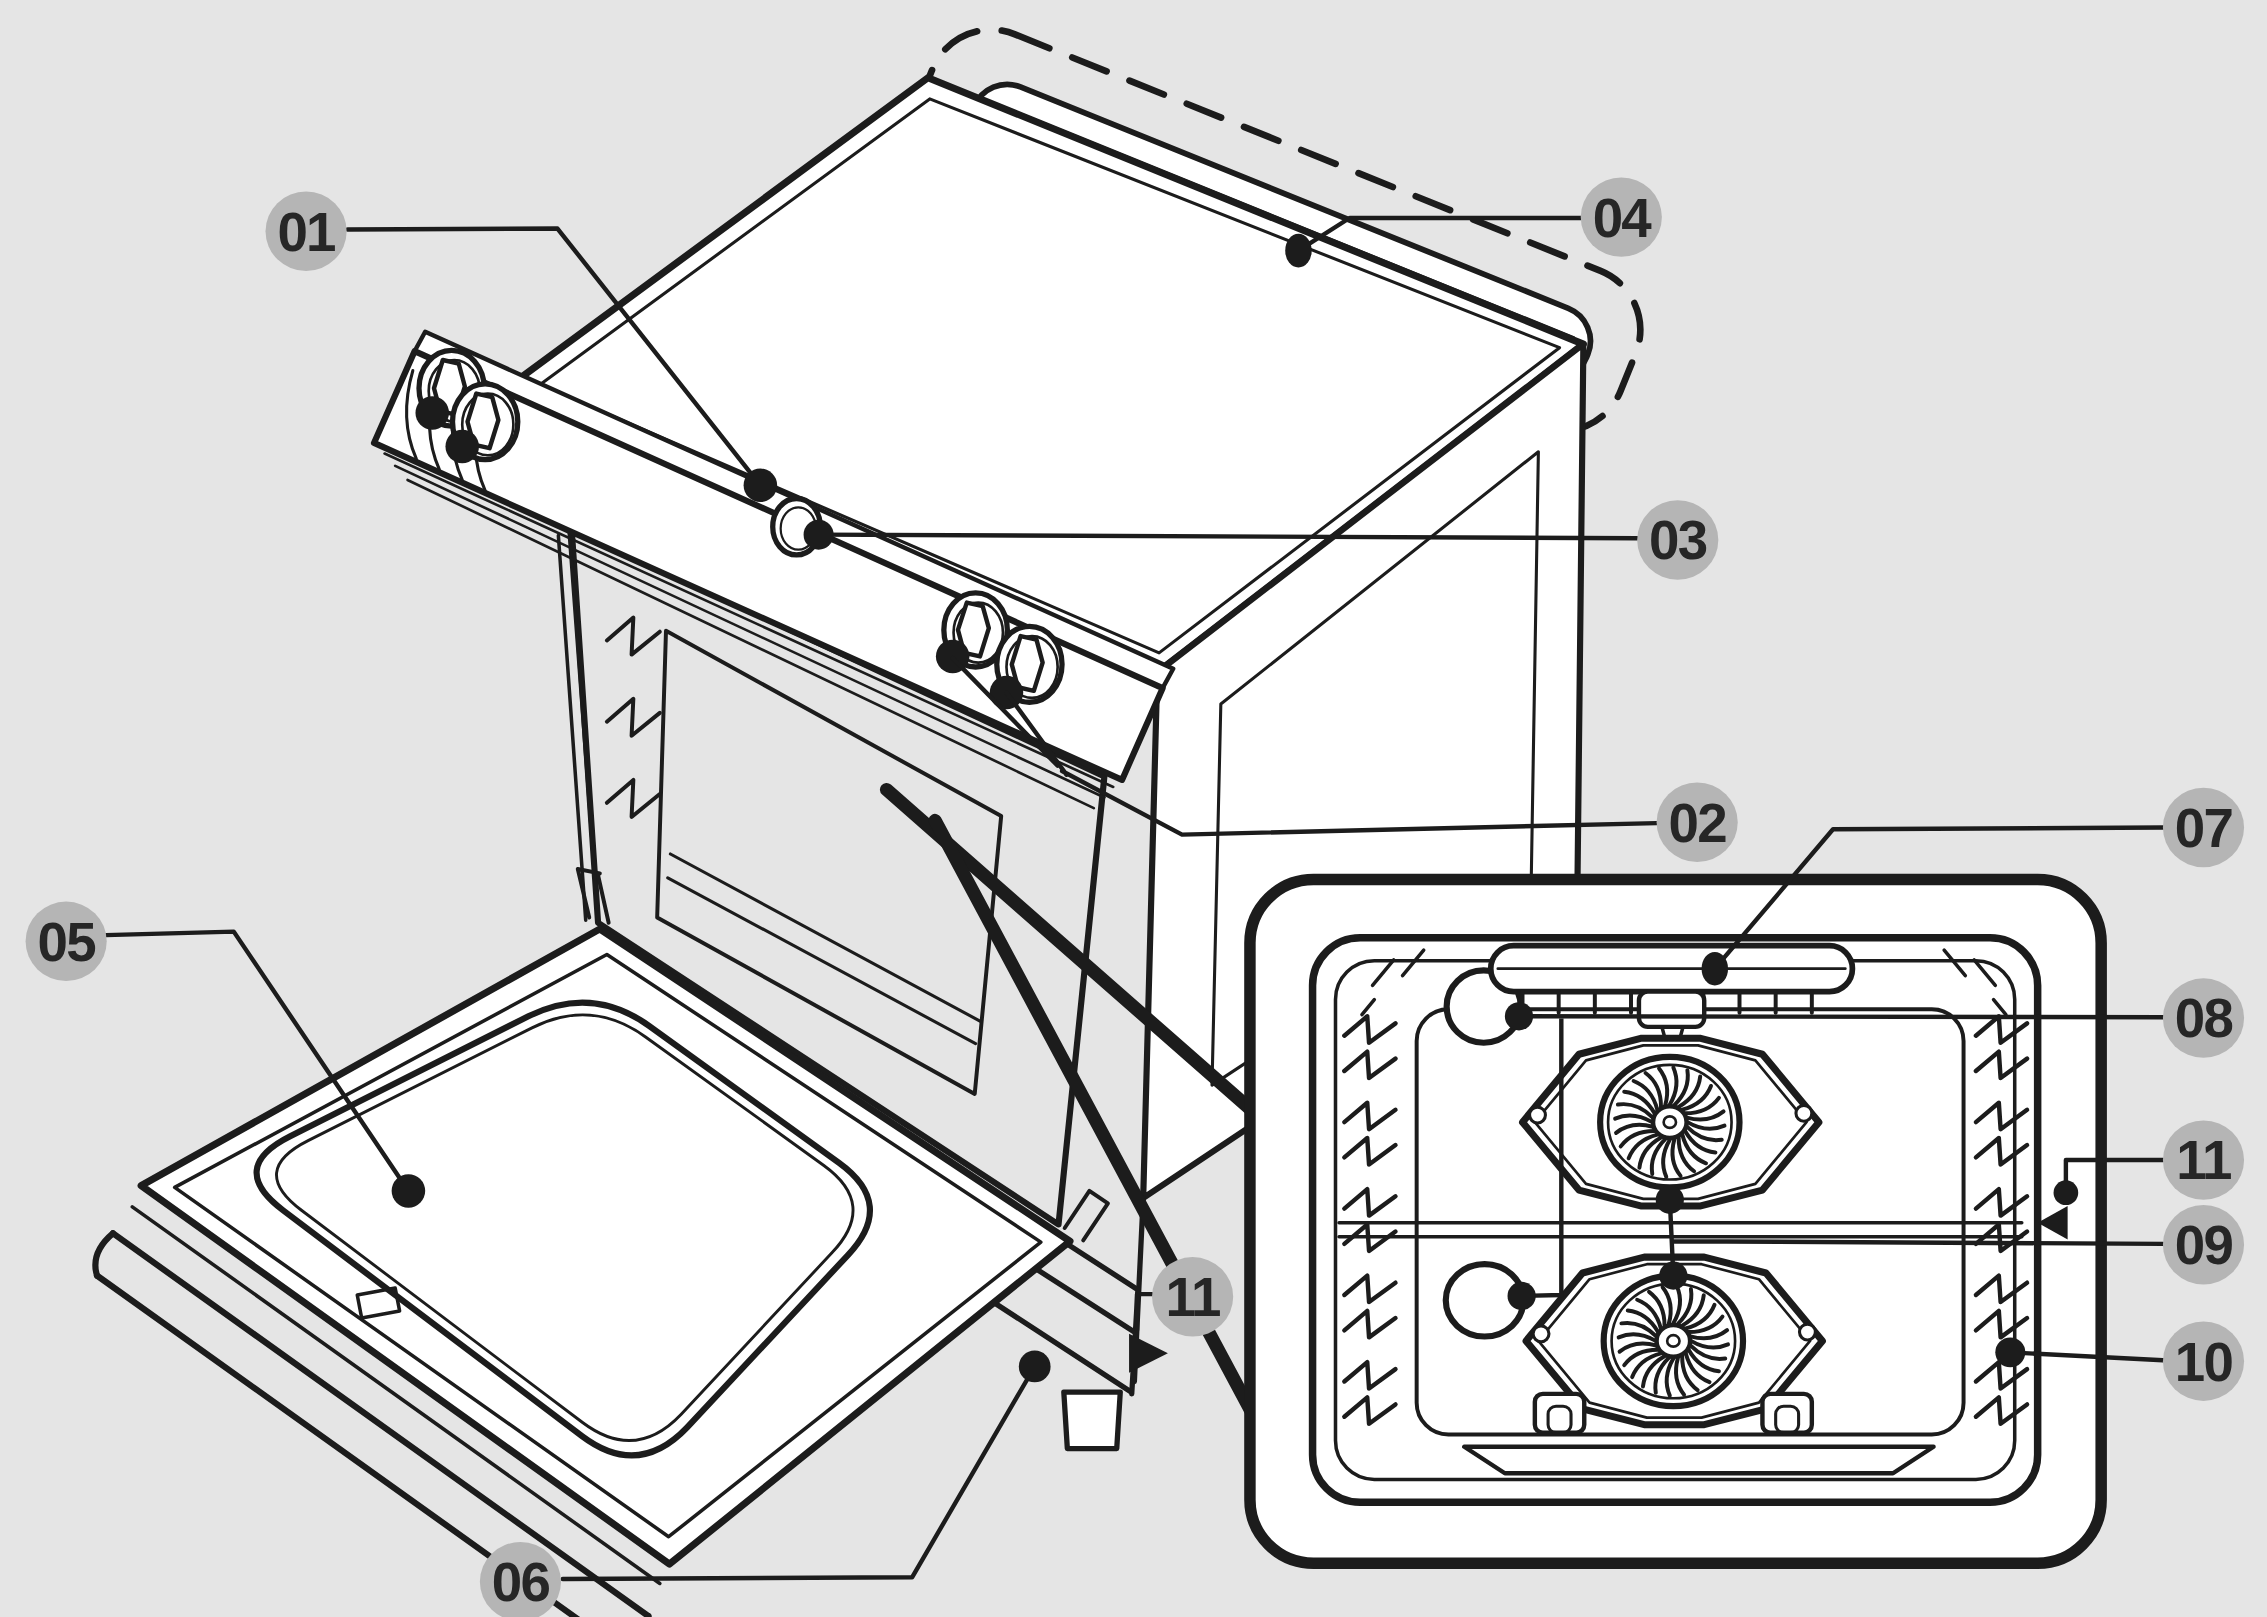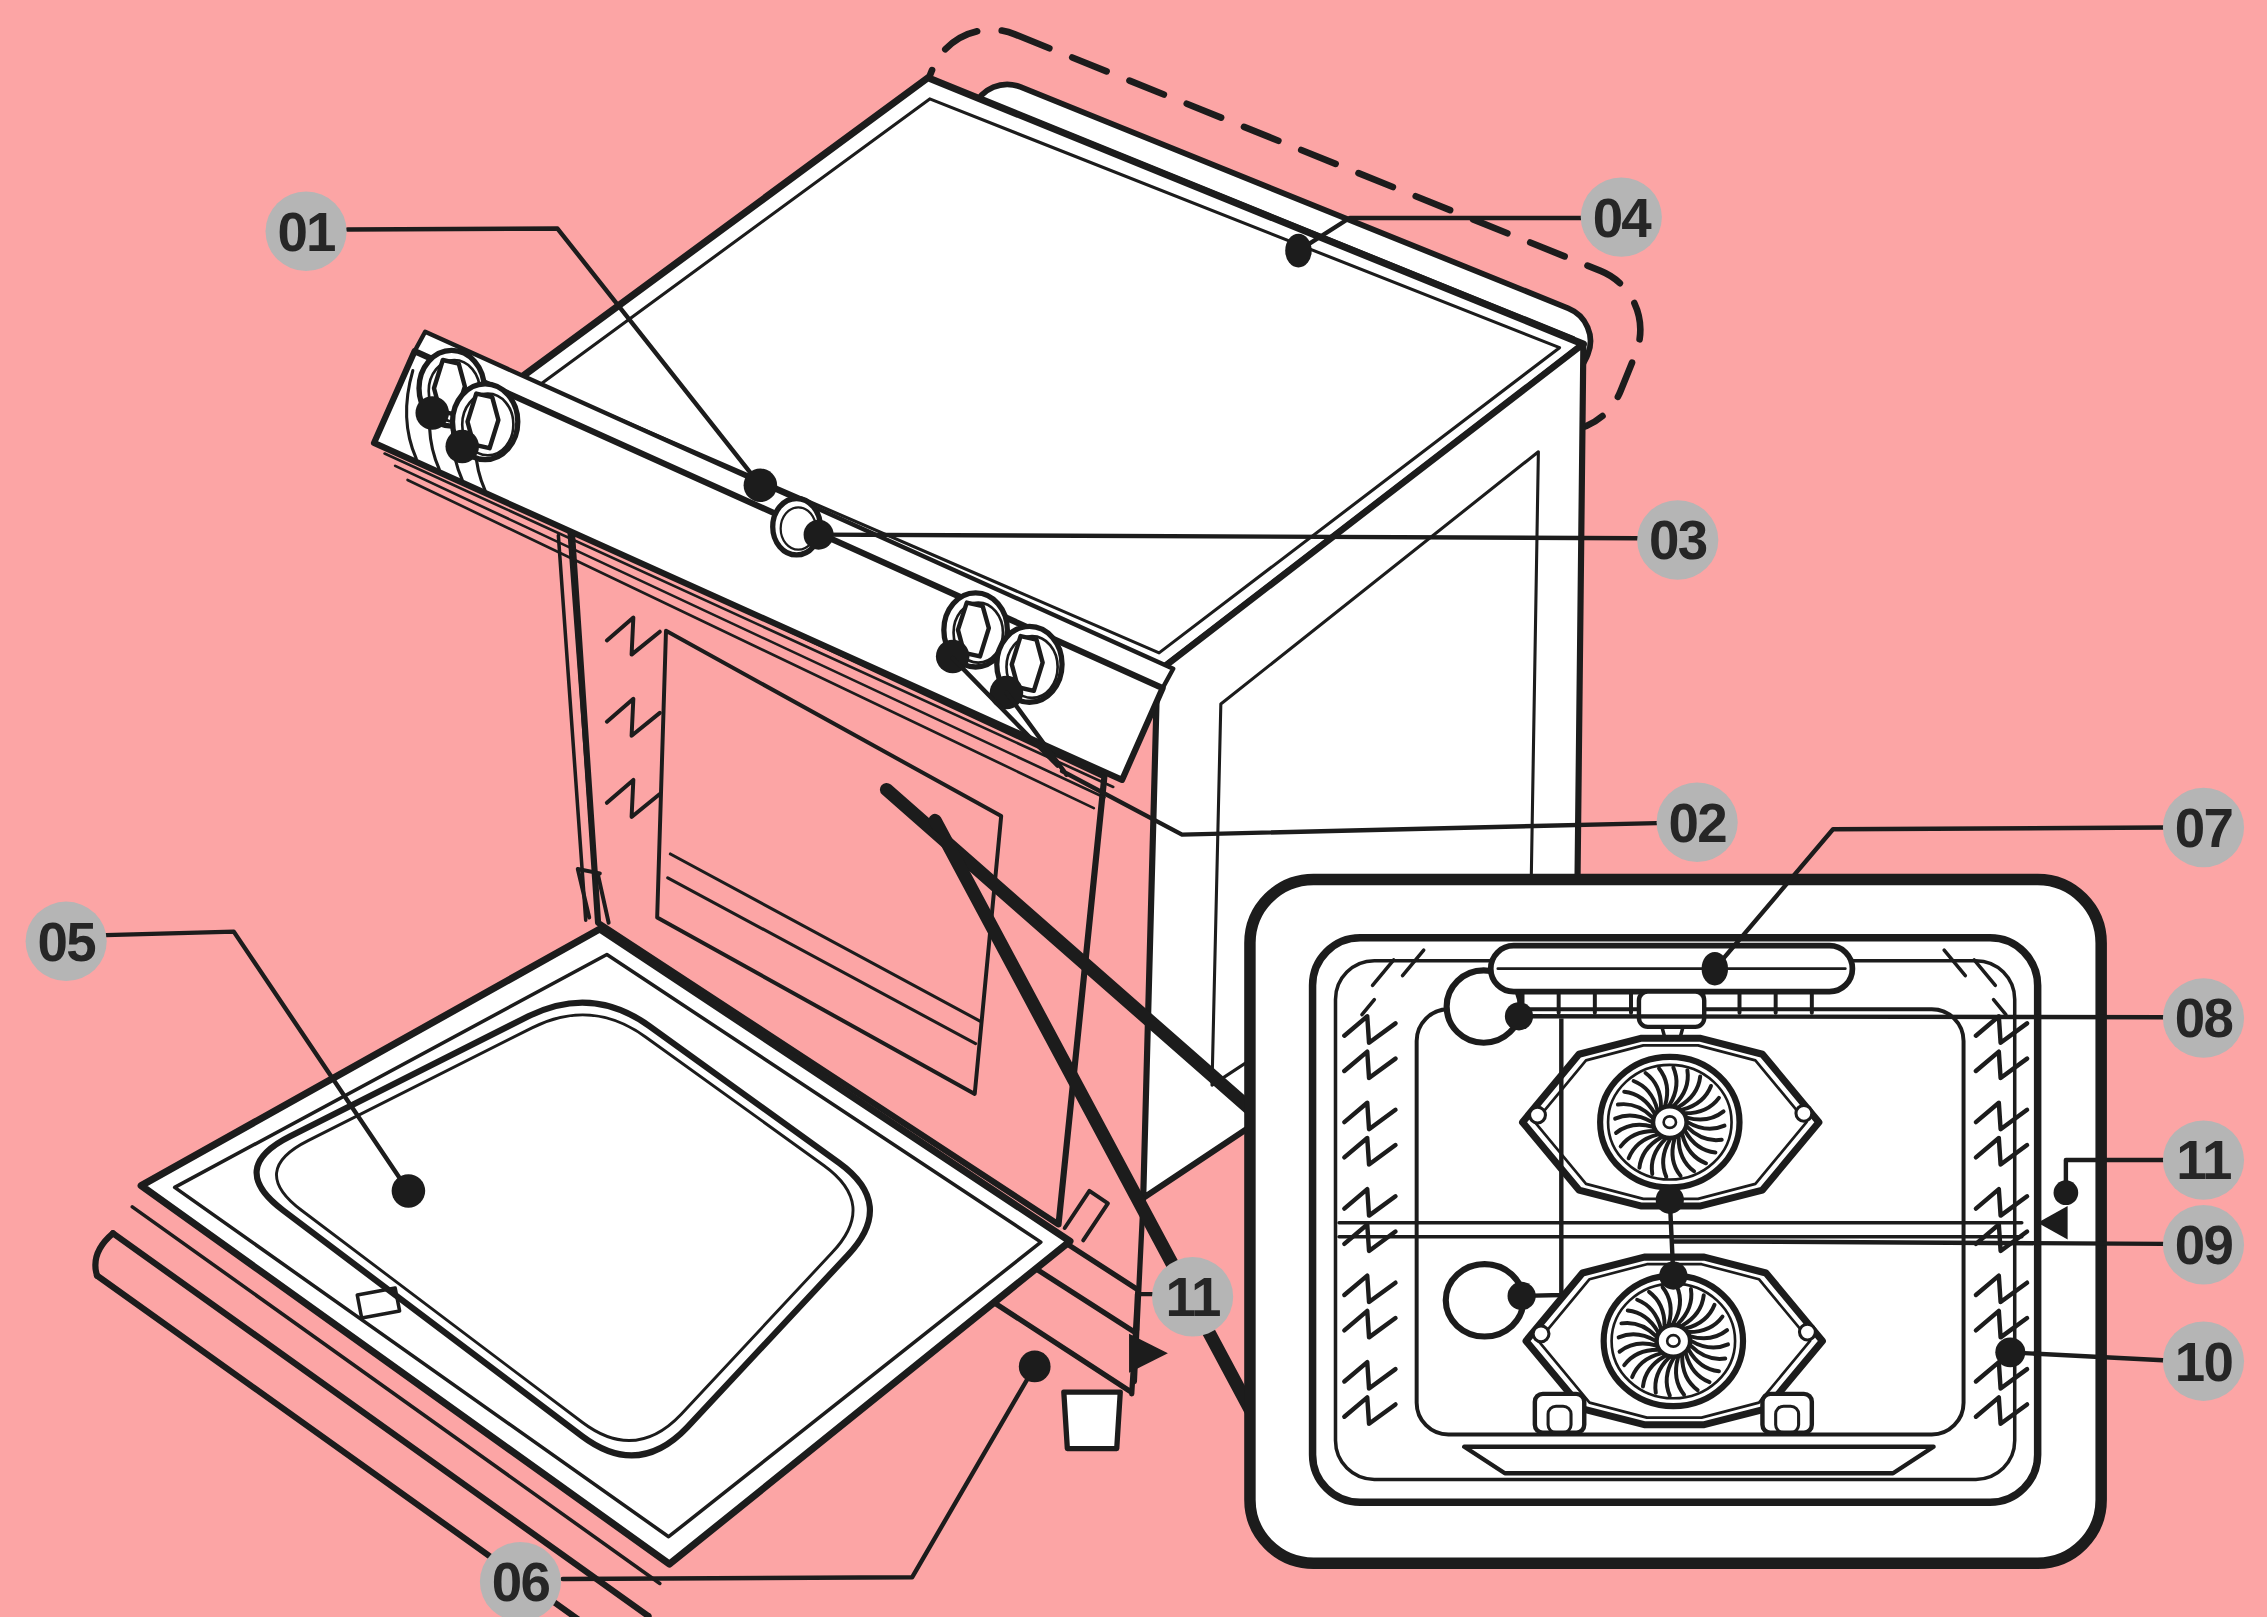--- a/index.html
+++ b/index.html
@@ -1,16 +1,16 @@
 <!DOCTYPE html>
 <html style="font-size:14px"><head>
 <meta charset="utf-8">
 <style>
   html,body{margin:0;padding:0;background:#ffffff;}
-  .stage{width:2267px;height:1618px;position:relative;background:#fca5a5;overflow:hidden;}
+  .stage{width:2267px;height:1618px;position:relative;background:#e5e5e5;overflow:hidden;}
   svg{display:block;}
   .badge-text{font-family:"Liberation Sans","DejaVu Sans",sans-serif;font-weight:bold;font-size:62px;fill:#262626;letter-spacing:-2px;}
 </style>
 </head>
 <body>
 
 <div class="stage">
 <svg viewBox="0 0 2570 1834" width="2267" height="1618">
   <g fill="none" stroke="#1c1c1c" stroke-linecap="round" stroke-linejoin="round">
 

